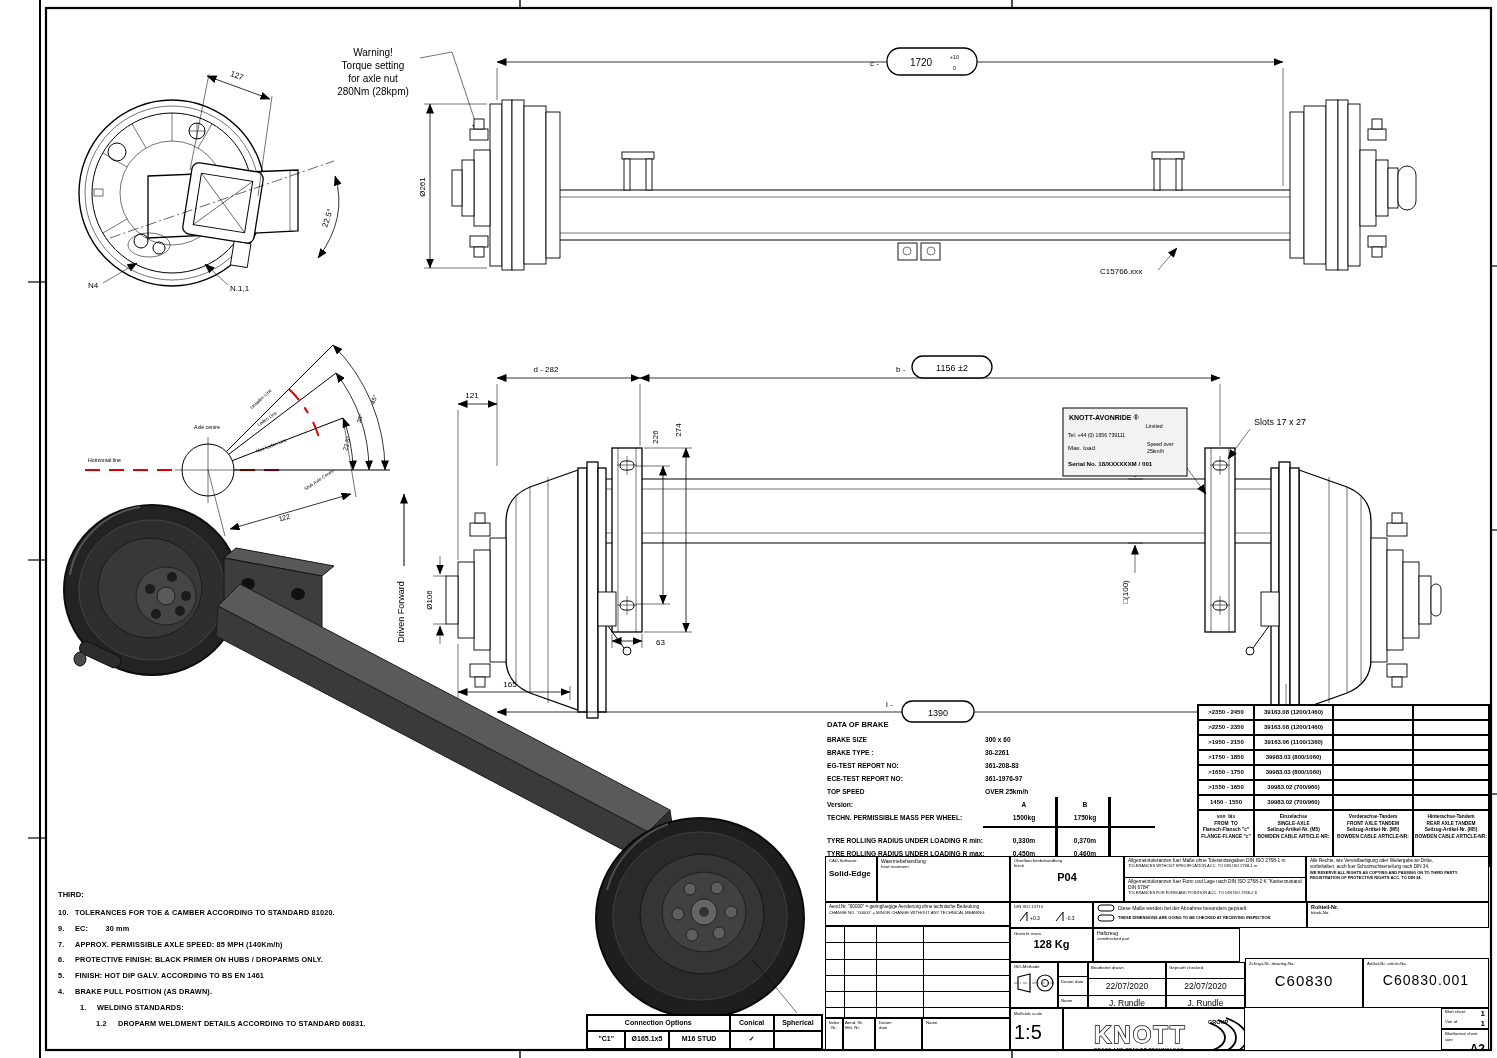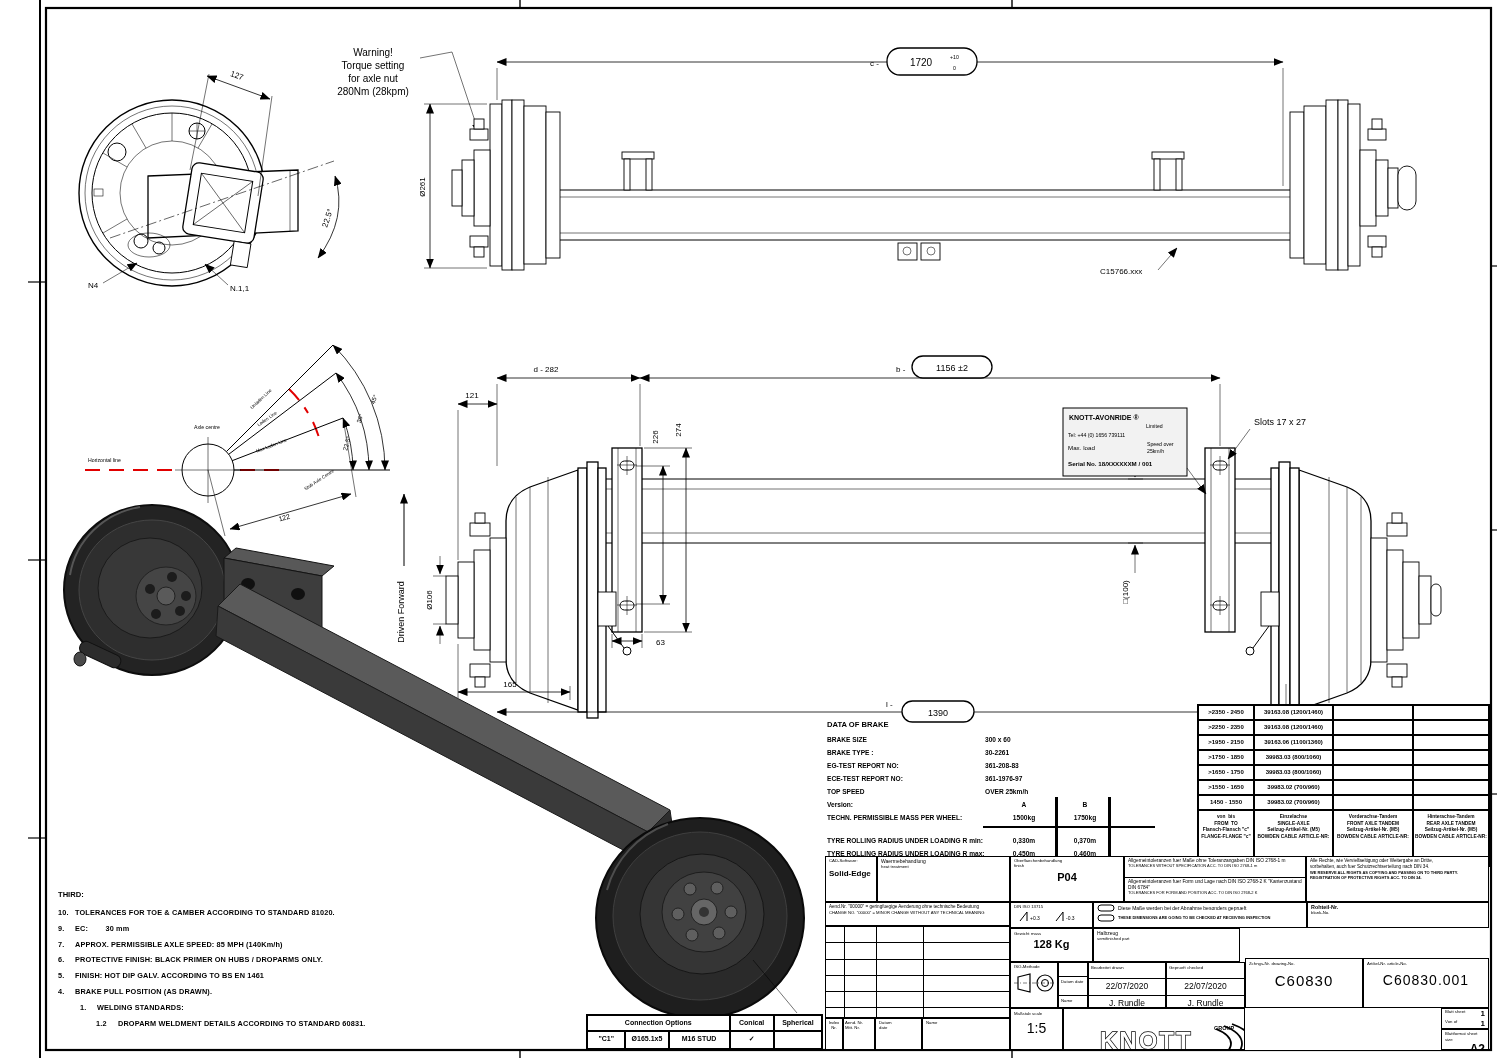--- a/index.html
+++ b/index.html
@@ -653,23 +653,23 @@
     <span class="lab2">Zchngs-Nr.</span> <span class="lab2">drawing-No.</span>
     <div class="vhuge" style="margin-top:6px">C60830</div>
   </div>
   <div class="tb" style="left:538px;top:102px;width:126px;height:50px">
     <span class="lab2">Artikel-Nr.</span> <span class="lab2">article-No.</span>
     <div class="vhuge" style="font-size:14px;margin-top:6px">C60830.001</div>
   </div>
 
   <div class="tb" style="left:185px;top:152px;width:53px;height:42px">
     <span class="lab2">Maßstab</span> <span class="lab2">scale</span>
-    <div style="font-size:14px;text-align:center;margin-top:4px">1:5</div>
-  </div>
-  <div class="tb" style="left:238px;top:152px;width:182px;height:42px;padding:12px">
+    <div style="font-size:20px;text-align:left;margin-top:4px">1:5</div>
+  </div>
+  <div class="tb" style="left:238px;top:152px;width:182px;height:42px;padding:6px">
     <svg width="179" height="39">
       <text x="24" y="28" style="font-size:24px;font-weight:bold;letter-spacing:2px;fill:#fff;stroke:#000;stroke-width:1.4;paint-order:stroke">KNOTT</text>
       <text x="138" y="9" style="font-size:5.5px;font-weight:bold">GROUP</text>
       <path d="M140,8 C160,16 160,30 140,36" stroke="#000" fill="none" stroke-width="1.8"></path>
       <path d="M148,5 C172,14 172,32 148,39" stroke="#000" fill="none" stroke-width="1.8"></path>
       <path d="M156,3 C184,13 184,33 156,41" stroke="#000" fill="none" stroke-width="1.8"></path>
       <text x="24" y="36" style="font-size:4.4px;font-weight:bold;letter-spacing:.4px">BRAKE AND TRAILER TECHNOLOGY</text>
     </svg>
   </div>
   <div class="tb" style="left:616px;top:152px;width:48px;height:21px;padding:0">

